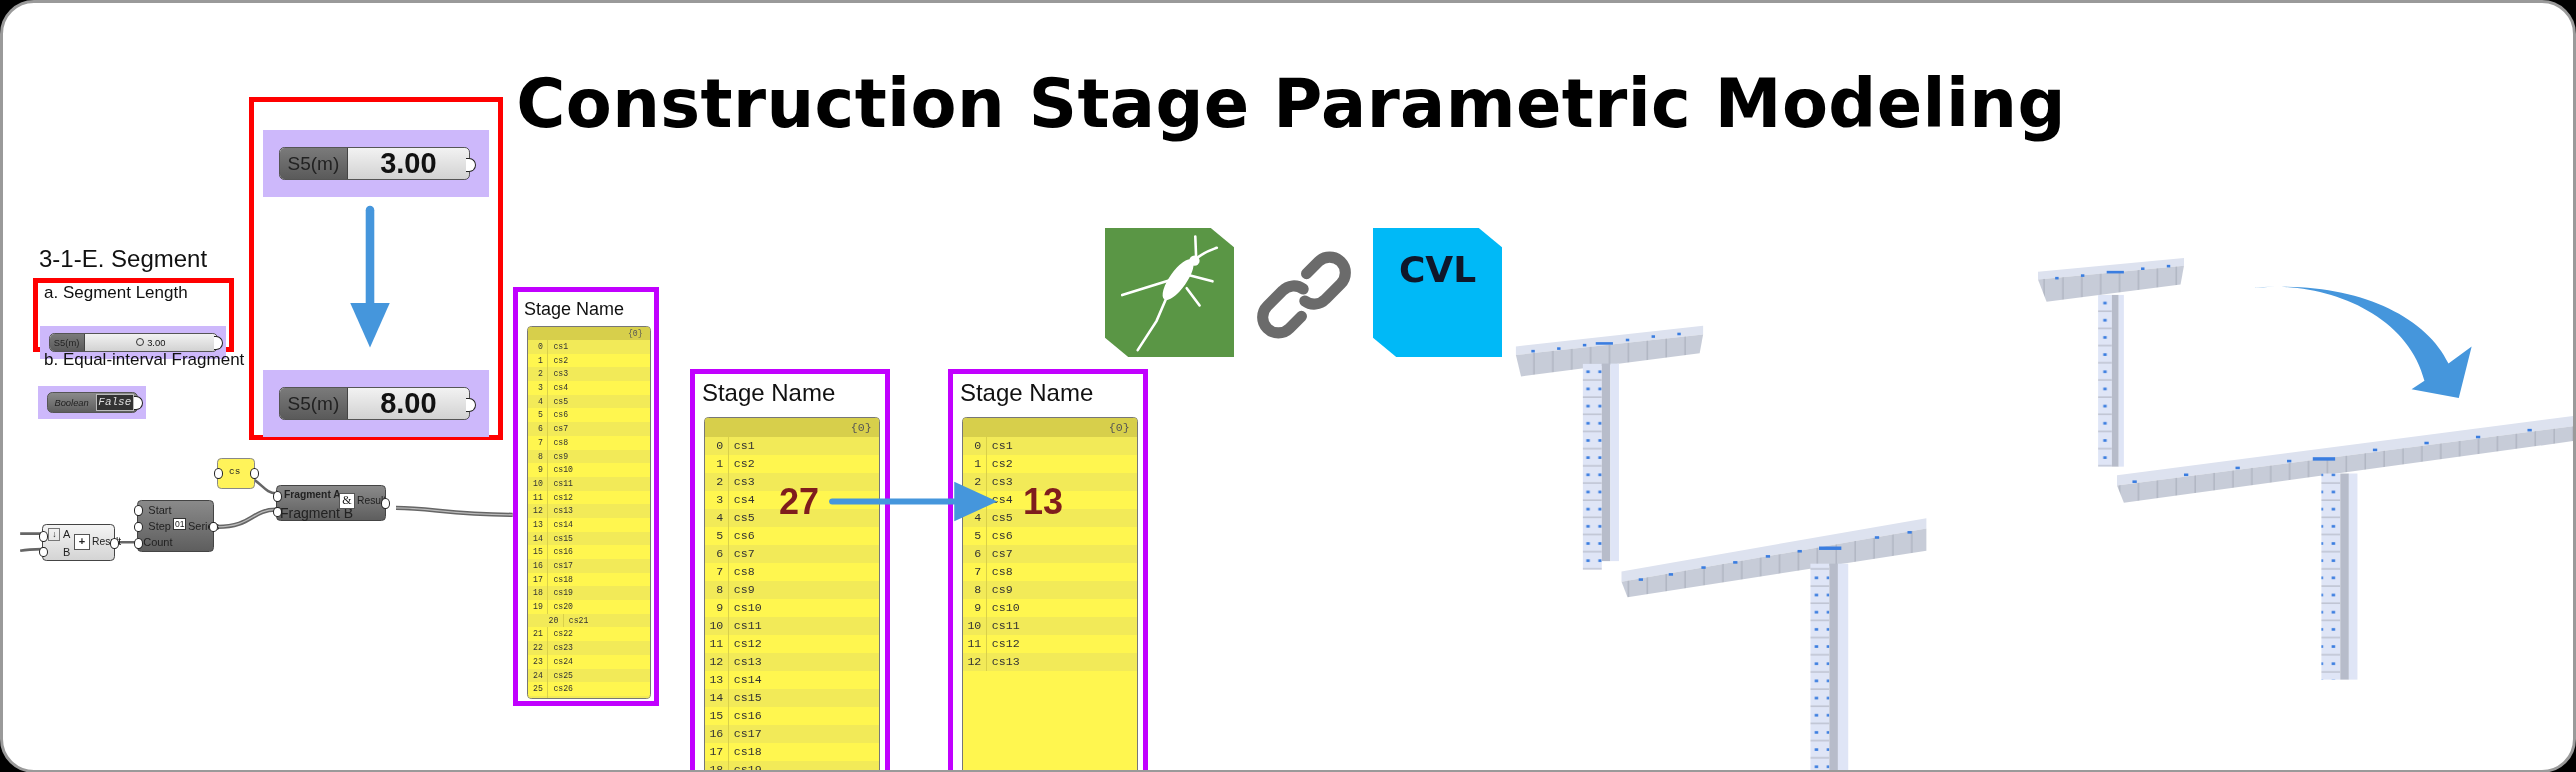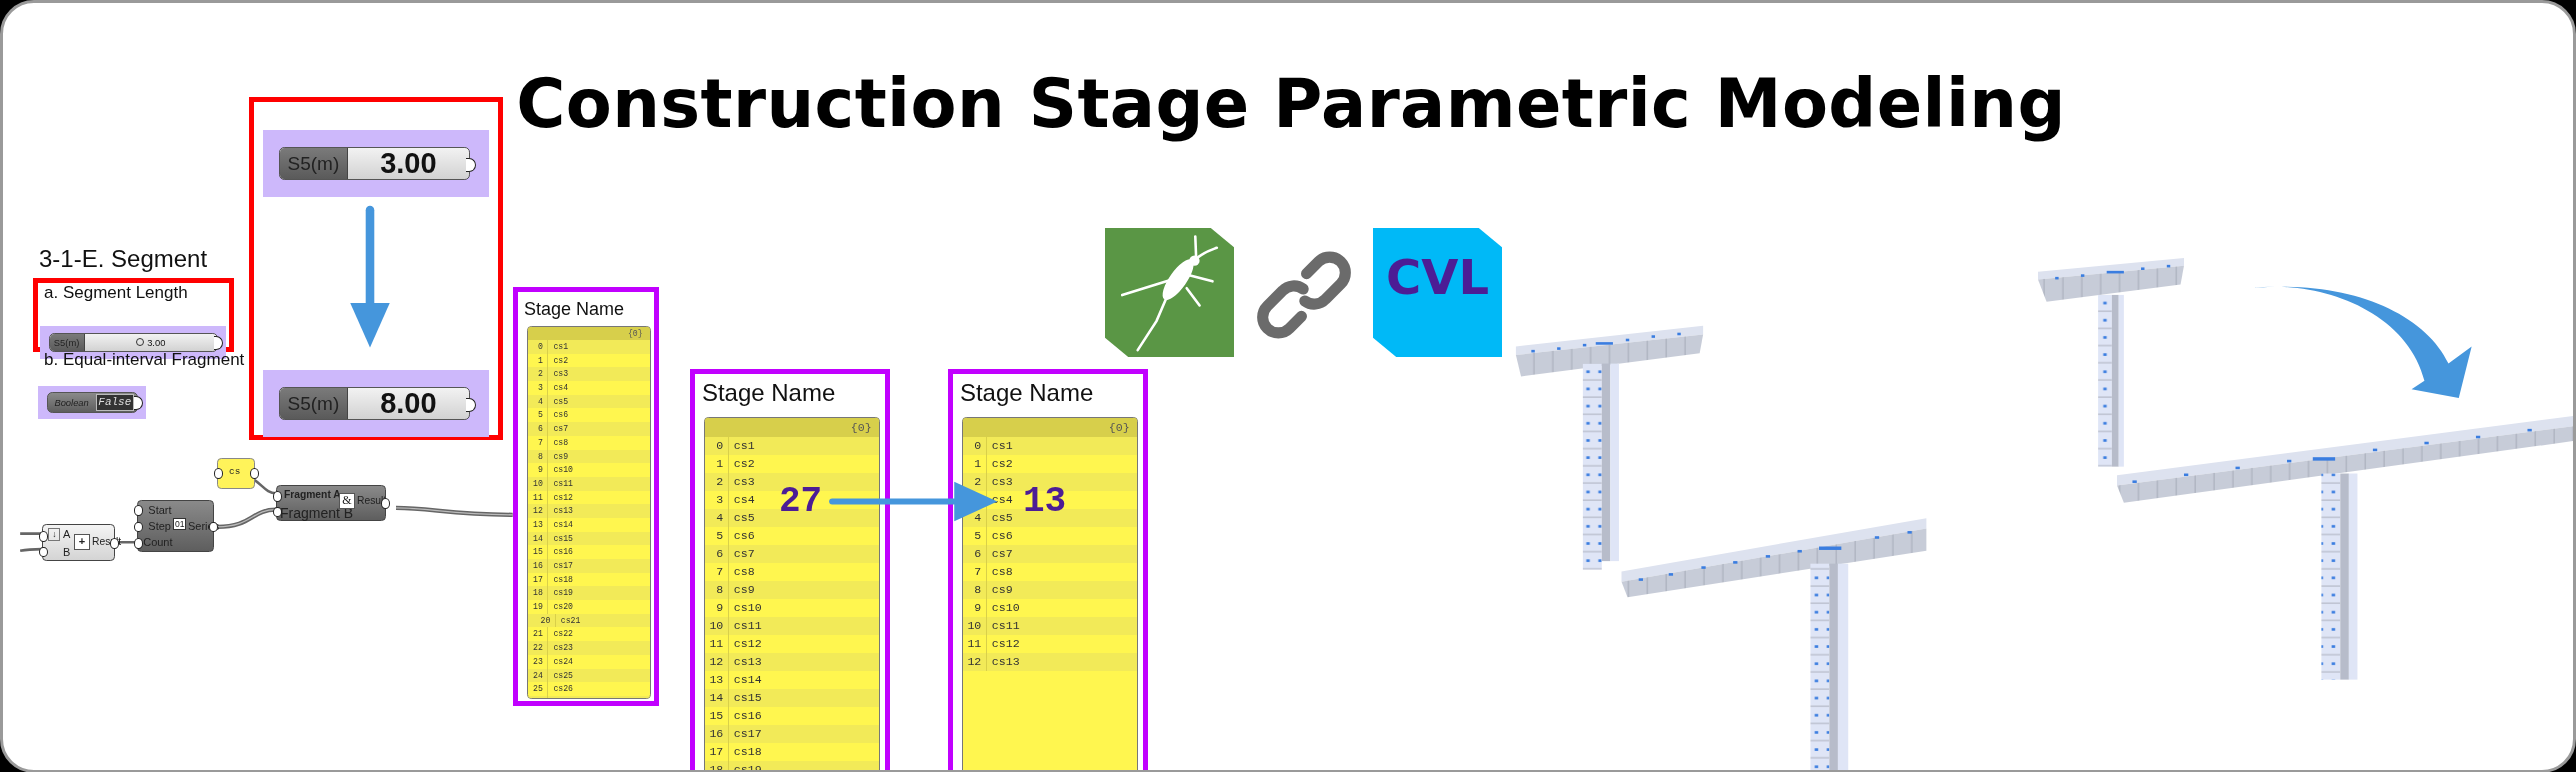--- a/index.html
+++ b/index.html
@@ -28,21 +28,21 @@
   .pin{position:absolute;width:6.9px;height:8.6px;border:1.7px solid #222;border-radius:50%;background:#fff;}
 
   
   .panel{position:absolute;background:#fff64f;border:0.9px solid #777;border-radius:4.3px;overflow:hidden;box-sizing:border-box;font-family:"Liberation Mono","DejaVu Sans Mono",monospace;}
   .panel .hdr{background:#d7cf4b;text-align:right;color:#555;padding-right:6.9px;}
   .panel .row{display:flex;color:#333;}
   .panel .row:nth-child(odd){background:#f2ea58;}
   .panel .idx{text-align:right;border-right:0.9px solid #d9d049;box-sizing:border-box;padding-right:4.3px;}
   .panel .txt{padding-left:5.2px;}
   .panel-title{position:absolute;color:#111;font-family:"Liberation Sans",sans-serif;}
-  .bignum{position:absolute;font-weight:bold;font-size:36px;color:#4c1d95;font-family:Liberation Mono, monospace;}
+  .bignum{position:absolute;font-weight:bold;font-size:36px;color:#7f1d1d;font-family:Liberation Sans, sans-serif;}
 
   
   .logo{position:absolute;width:129px;height:129px;clip-path:polygon(0 0,82% 0,100% 15%,100% 100%,18% 100%,0 85%);}
 </style>
 </head>
 <body>
 
 <div class="frame">
 
   <div class="abs title">Construction Stage Parametric Modeling</div>
@@ -223,21 +223,21 @@
           </div>
           <div class="row" style="height: 13.7px; line-height: 13.7px;">
             <span class="idx" style="width: 20.6px;">18</span>
             <span class="txt">cs19</span>
           </div>
           <div class="row" style="height: 13.7px; line-height: 13.7px;">
             <span class="idx" style="width: 20.6px;">19</span>
             <span class="txt">cs20</span>
           </div>
           <div class="row" style="height: 13.7px; line-height: 13.7px;">
-            <span class="idx" style="width: 28px;">20</span>
+            <span class="idx" style="width: 36px;">20</span>
             <span class="txt">cs21</span>
           </div>
           <div class="row" style="height: 13.7px; line-height: 13.7px;">
             <span class="idx" style="width: 20.6px;">21</span>
             <span class="txt">cs22</span>
           </div>
           <div class="row" style="height: 13.7px; line-height: 13.7px;">
             <span class="idx" style="width: 20.6px;">22</span>
             <span class="txt">cs23</span>
           </div>
@@ -428,21 +428,21 @@
       <circle cx="104" cy="38" r="6" fill="#fff"></circle>
     </svg>
   </div>
   <svg class="abs" style="left:1254px;top:245px;" width="94" height="94" viewBox="0 0 110 110">
     <g fill="none" stroke="#6b6b6b" stroke-width="13" stroke-linecap="round">
       <path d="M58,30 L72,16 A18,18 0 0 1 98,42 L80,60 A18,18 0 0 1 56,62"></path>
       <path d="M52,80 L38,94 A18,18 0 0 1 12,68 L30,50 A18,18 0 0 1 54,48"></path>
     </g>
   </svg>
   <div class="logo" style="left:1370px;top:225px;background:#00b9f7;">
-    <div style="position:absolute;left:0;width:129px;top:20.6px;text-align:center;color:#4c1d95;font-weight:bold;font-size:48px;font-family:'DejaVu Sans',sans-serif;">CVL</div>
+    <div style="position:absolute;left:0;width:129px;top:20.6px;text-align:center;color:#0f172a;font-weight:bold;font-size:36px;font-family:'DejaVu Sans',sans-serif;">CVL</div>
   </div>
 
   <svg class="abs" style="left:1494px;top:223px;" width="1082" height="550" viewBox="0 0 1260 640">
     <defs>
       <pattern id="segv" width="14" height="20" patternUnits="userSpaceOnUse">
         <rect width="14" height="20" fill="#dfe5f6"></rect>
         <line x1="0" y1="19" x2="14" y2="19" stroke="#a4a9b6" stroke-width="1"></line>
         <rect x="6" y="8" width="4" height="3" fill="#3a7de0"></rect>
       </pattern>
       <pattern id="segh" width="22" height="14" patternUnits="userSpaceOnUse">

